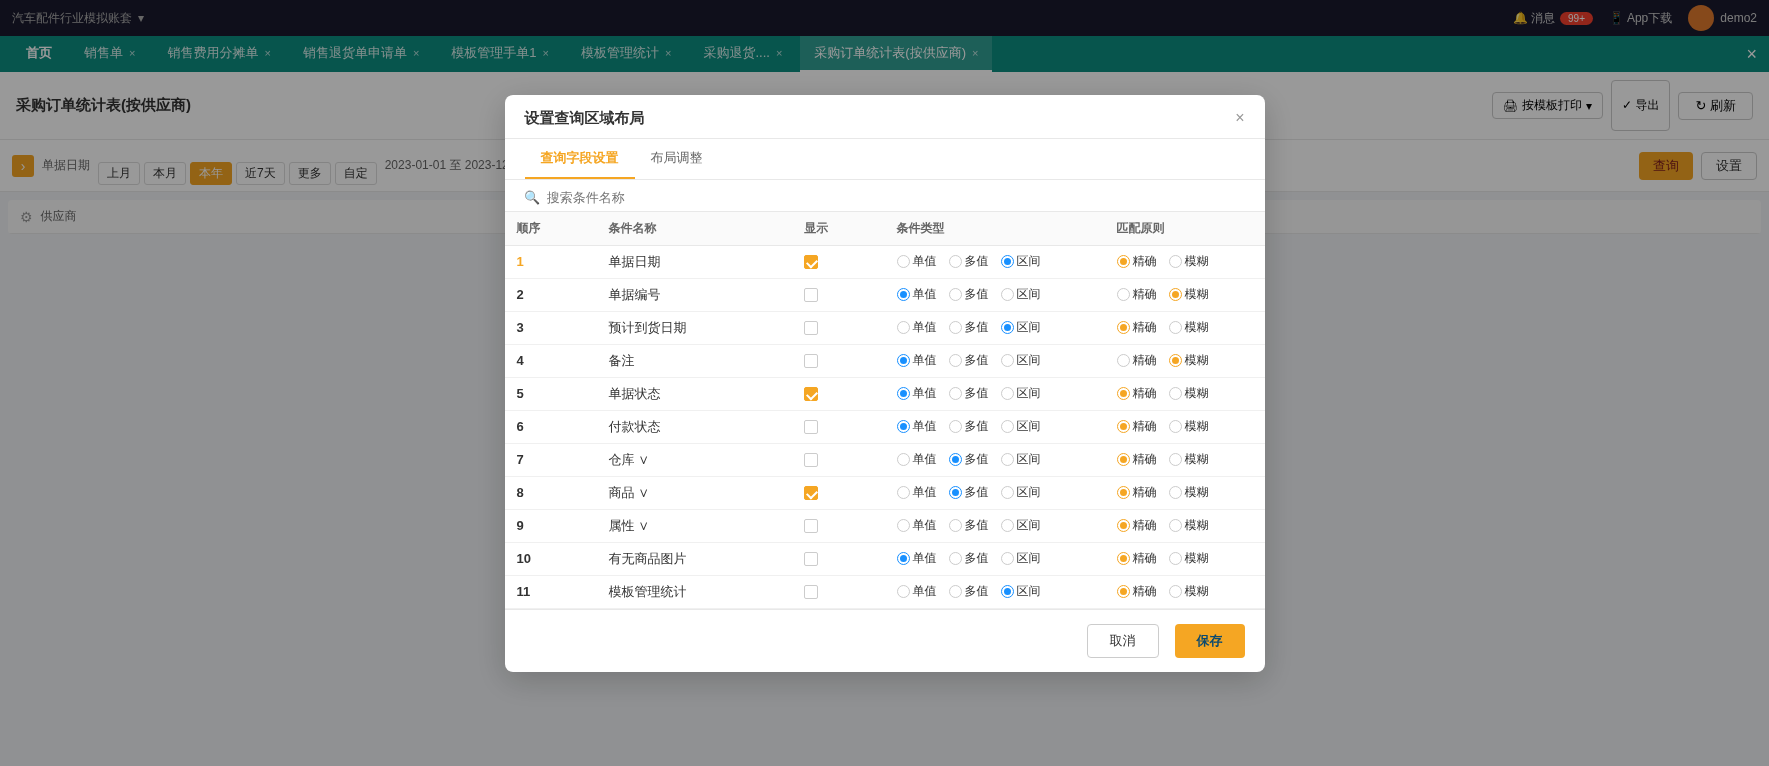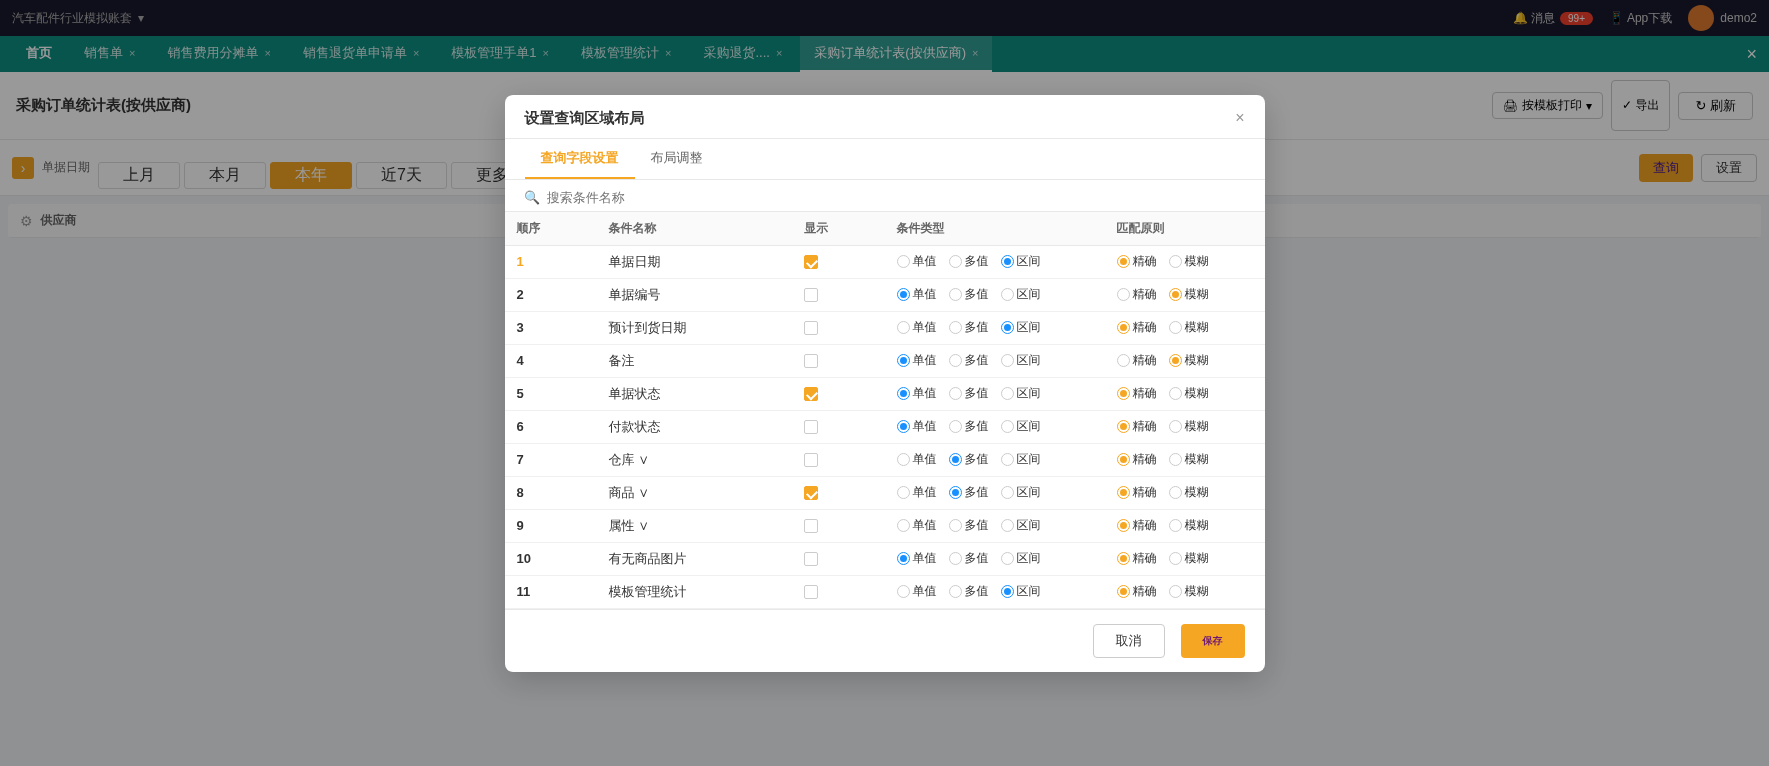--- a/index.html
+++ b/index.html
@@ -40,21 +40,21 @@
       background: #fff;
       padding: 6px 12px;
       display: flex;
       align-items: center;
       gap: 8px;
       border-bottom: 1px solid #e8e8e8;
     }
     .filter-toggle { background: #f5a623; color: #fff; border: none; border-radius: 3px; width: 22px; height: 22px; cursor: pointer; font-size: 14px; display: flex; align-items: center; justify-content: center; }
     .filter-label { font-size: 12px; color: #666; }
     .filter-date-btns { display: flex; align-items: center; gap: 4px; }
-    .date-btn { border: 1px solid #ddd; background: #fff; border-radius: 3px; padding: 2px 24px; font-size: 16px; cursor: pointer; color: #333; margin-top: 16px; }
+    .date-btn { border: 1px solid #ddd; background: #fff; border-radius: 3px; padding: 2px 8px; font-size: 12px; cursor: pointer; color: #333; margin-top: 16px; }
     .date-btn.active { background: #f5a623; color: #fff; border-color: #f5a623; }
     .date-range { font-size: 12px; color: #666; }
 
     
     .main-content {
       background: #f0f2f5;
       padding: 8px;
       position: relative;
     }
     .table-area {
@@ -64,21 +64,21 @@
     }
     .table-header-row {
       display: flex;
       align-items: center;
       background: #fafafa;
       border-bottom: 1px solid #e8e8e8;
       padding: 8px 12px;
       gap: 8px;
     }
     .gear-icon { color: #999; cursor: pointer; font-size: 14px; }
-    .col-header { font-size: 12px; color: #666; font-weight: bold; flex: 1; }
+    .col-header { font-size: 12px; color: #666; font-weight: normal; flex: 1; }
 
     
     .overlay {
       position: fixed;
       top: 0; left: 0; right: 0; bottom: 0;
       background: rgba(0,0,0,0.4);
       z-index: 100;
       display: flex;
       align-items: center;
       justify-content: center;
@@ -240,30 +240,30 @@
       background: #fff;
       border-radius: 4px;
       font-size: 13px;
       cursor: pointer;
       color: #333;
     }
     .btn-save {
       padding: 7px 22px;
       border: none;
       background: #f5a623;
-      color: #701a75;
+      color: #0c4a6e;
       border-radius: 4px;
-      font-size: 10px;
+      font-size: 13px;
       cursor: pointer;
       font-weight: bold;
     }
 
     .action-btn-orange {
       background: #f5a623;
-      color: #4c1d95;
+      color: #7f1d1d;
       border: none;
       border-radius: 4px;
       padding: 5px 14px;
       font-size: 13px;
       cursor: pointer;
       font-family: Liberation Mono, monospace;
     }
     .action-btn-white {
       background: #fff;
       color: #333;

